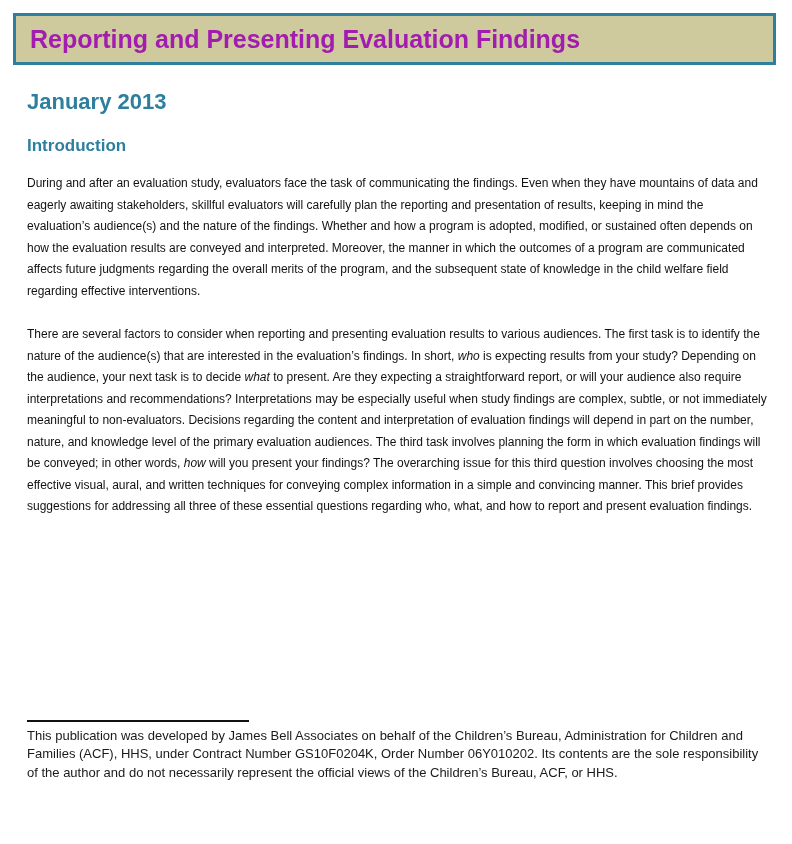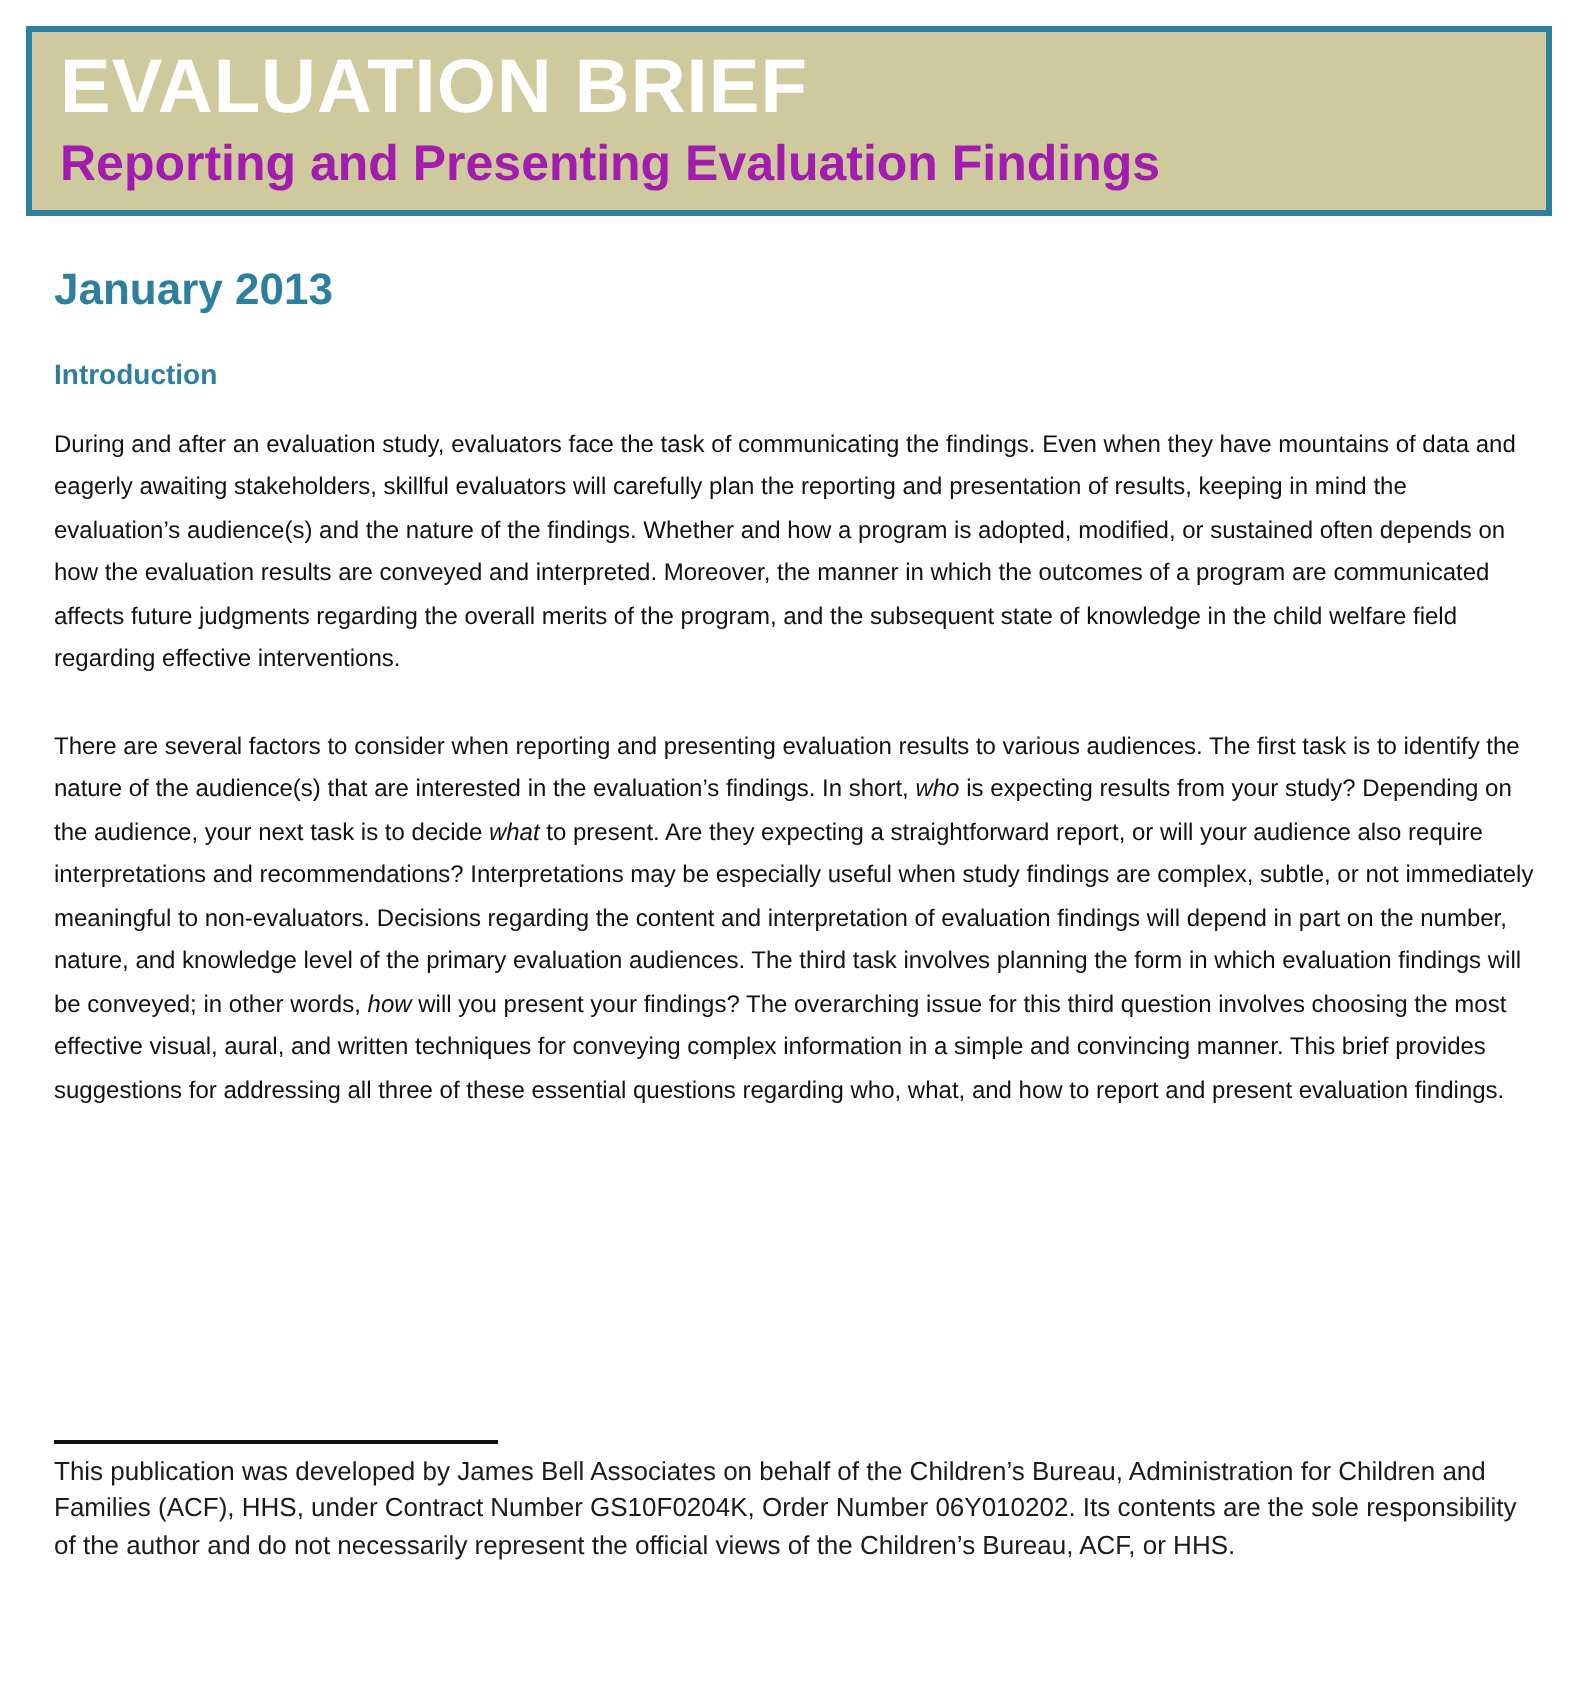--- a/index.html
+++ b/index.html
@@ -36,21 +36,21 @@
   }
   .content { padding: 0 24px 0 27px; }
   .pub-date {
     margin: 24px 0 0 0;
     font-size: 22px;
     font-weight: bold;
     color: #2e7f9e;
   }
   .section-heading {
     margin: 21px 0 0 0;
-    font-size: 14px;
+    font-size: 17px;
     font-weight: bold;
     color: #2e7f9e;
   }
   .body-text {
     margin: 17px 0 0 0;
     font-size: 12px;
     line-height: 21.5px;
     color: #111111;
     text-align: left;
   }
@@ -73,21 +73,20 @@
     line-height: 18.4px;
     color: #1a1a1a;
   }
 </style>
 </head>
 <body>
 
 <div class="page">
 
   <header class="banner">
-    <h1 class="banner-title">EVALUATION BRIEF</h1>
     <h2 class="banner-subtitle">Reporting and Presenting Evaluation Findings</h2>
   </header>
 
   <main class="content">
 
     <p class="pub-date">January 2013</p>
 
     <h3 class="section-heading">Introduction</h3>
 
     <p class="body-text">During and after an evaluation study, evaluators face the task of communicating the findings. Even when they have mountains of data and eagerly awaiting stakeholders, skillful evaluators will carefully plan the reporting and presentation of results, keeping in mind the evaluation’s audience(s) and the nature of the findings. Whether and how a program is adopted, modified, or sustained often depends on how the evaluation results are conveyed and interpreted. Moreover, the manner in which the outcomes of a program are communicated affects future judgments regarding the overall merits of the program, and the subsequent state of knowledge in the child welfare field regarding effective interventions.</p>

